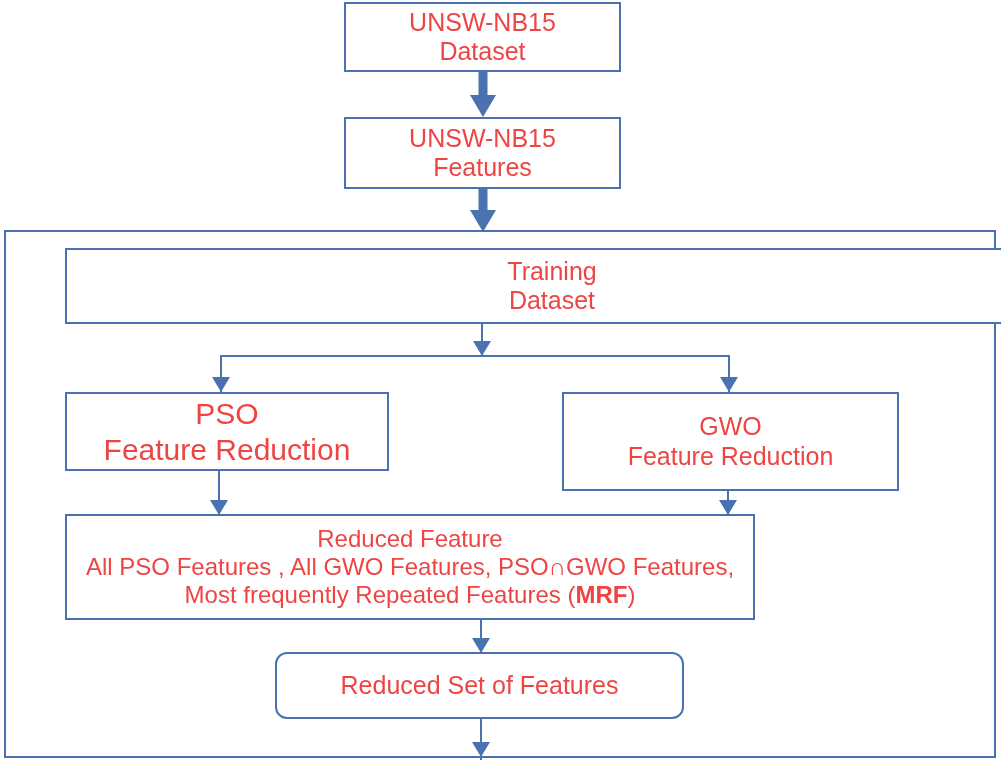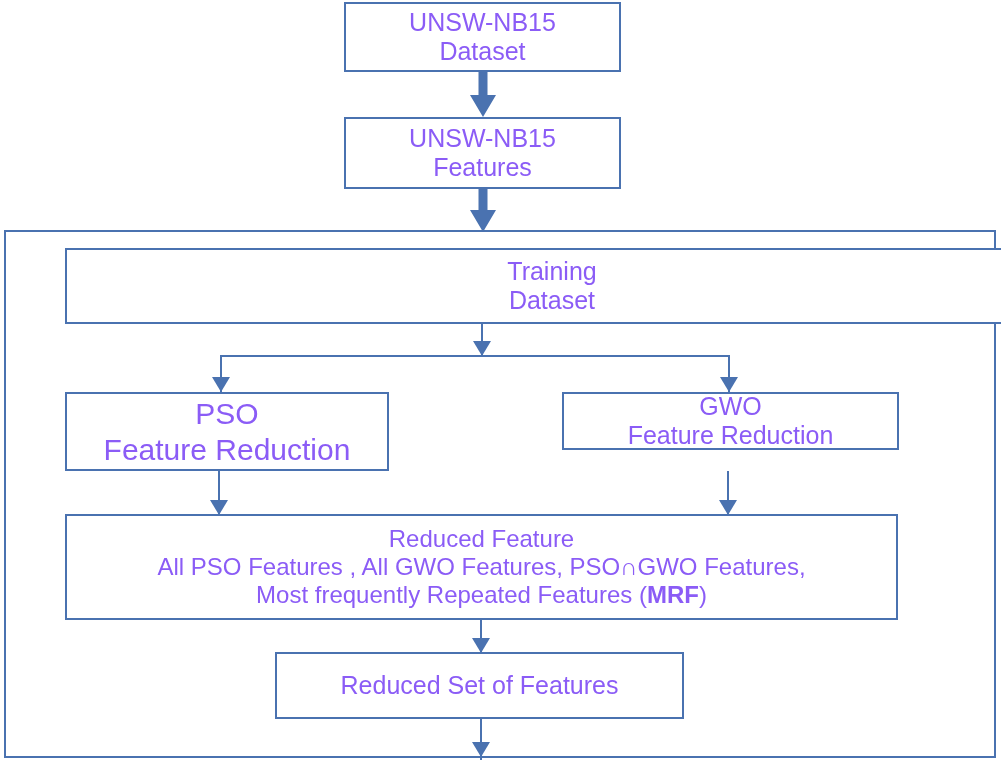--- a/index.html
+++ b/index.html
@@ -21,21 +21,21 @@
   .node {
     position: absolute;
     box-sizing: border-box;
     background: #ffffff;
     border: 2px solid #4a72b0;
     display: flex;
     flex-direction: column;
     align-items: center;
     justify-content: center;
     text-align: center;
-    color: #8b5cf6;
+    color: #ef4444;
     line-height: 1.18;
     z-index: 3;
   }
   .node .line {
     display: block;
     white-space: nowrap;
   }
   .container-box {
     position: absolute;
     box-sizing: border-box;
@@ -43,23 +43,23 @@
     border: 2px solid #4a72b0;
     z-index: 1;
   }
 
   
   #node-dataset      { left: 344px; top: 2px;   width: 277px; height: 70px;  font-size: 25px; }
   #node-cleaning     { left: 344px; top: 117px; width: 277px; height: 72px;  font-size: 25px; }
   #node-outer        { left: 4px;   top: 230px; width: 992px; height: 528px; }
   #node-training     { left: 65px;  top: 248px; width: 962px; height: 76px;  font-size: 25px; padding-left: 12px; }
   #node-pso          { left: 65px;  top: 392px; width: 324px; height: 79px;  font-size: 30px; }
-  #node-gwo          { left: 562px; top: 392px; width: 337px; height: 58px;  font-size: 25px; }
-  #node-reduced-feat { left: 65px;  top: 514px; width: 833px; height: 106px; font-size: 24px; }
-  #node-reduced-set  { left: 275px; top: 652px; width: 409px; height: 67px;  font-size: 25px; }
+  #node-gwo          { left: 562px; top: 392px; width: 337px; height: 99px;  font-size: 25px; }
+  #node-reduced-feat { left: 65px;  top: 514px; width: 690px; height: 106px; font-size: 24px; }
+  #node-reduced-set  { left: 275px; top: 652px; width: 409px; height: 67px;  font-size: 25px; border-radius: 12px; }
 
   
   .thick-arrow {
     position: absolute;
     z-index: 2;
   }
   
   .vline {
     position: absolute;
     width: 2px;

